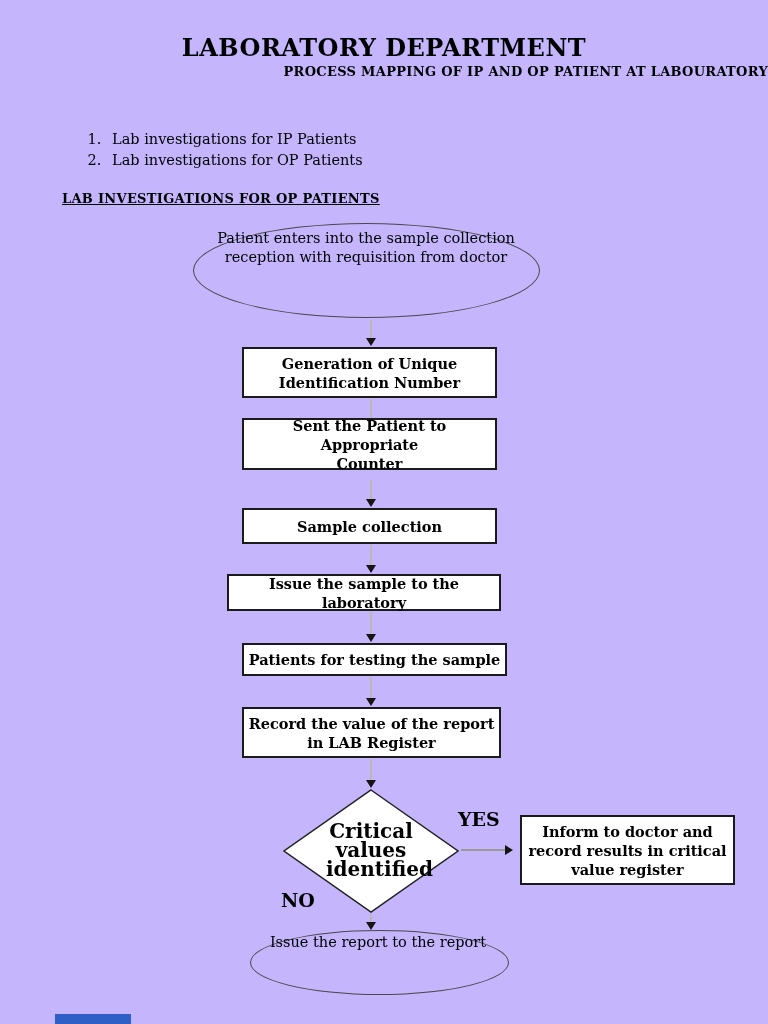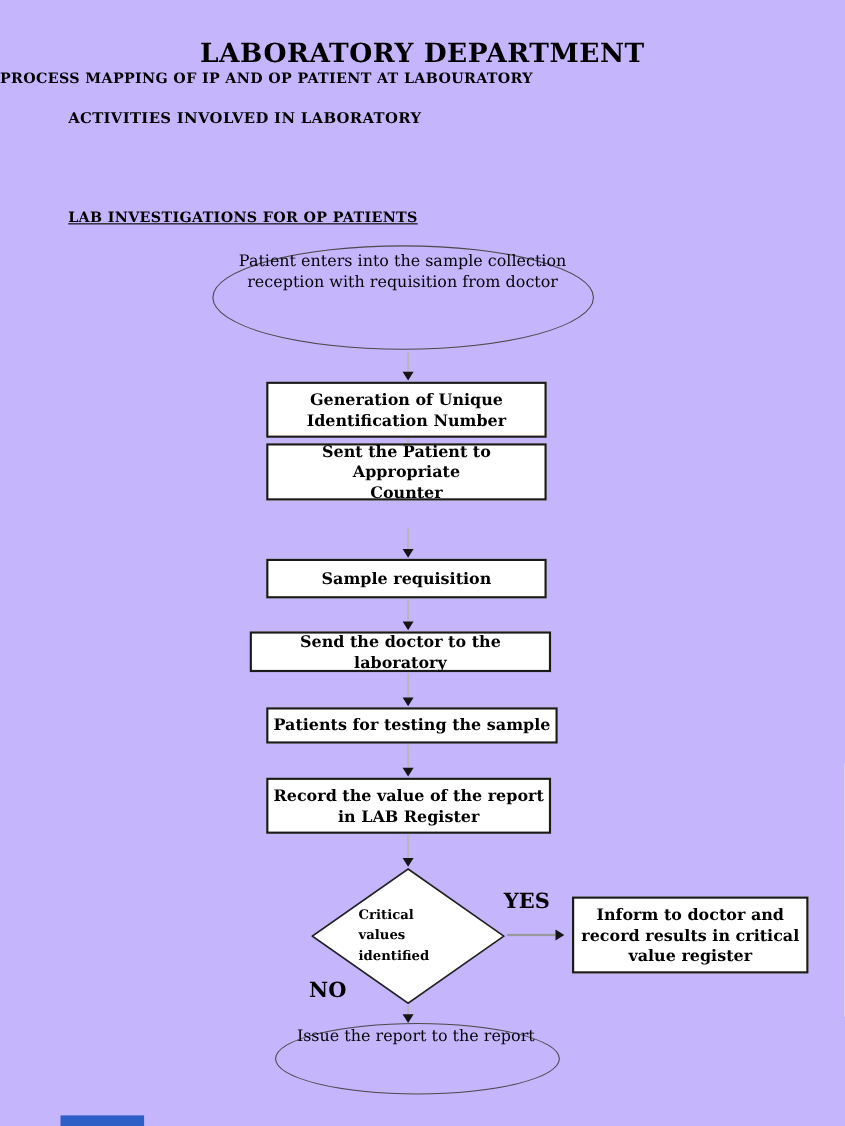--- a/index.html
+++ b/index.html
@@ -11,21 +11,21 @@
     font-family:"DejaVu Serif","Liberation Serif",serif;
     color:#000;
   }
   
   .doc-title{
     position:absolute;top:33px;left:0;width:768px;
     text-align:center;font-size:24px;font-weight:bold;letter-spacing:.5px;
   }
   .doc-subtitle{
     position:absolute;top:64px;left:0;width:768px;
-    text-align:left;font-size:13px;font-weight:bold;letter-spacing:.3px;
+    text-align:right;font-size:13px;font-weight:bold;letter-spacing:.3px;
   }
   .sec-heading{
     position:absolute;left:62px;top:100px;
     font-size:13.5px;font-weight:bold;letter-spacing:.3px;
   }
   ol.activities{
     position:absolute;left:66px;top:129px;margin:0;
     padding-left:40px;font-size:14.5px;line-height:21px;
   }
   ol.activities li{padding-left:6px;}
@@ -43,22 +43,22 @@
     position:absolute;text-align:center;font-weight:normal;
     font-size:14.5px;line-height:19px;white-space:pre-line;
   }
   .pbox{
     position:absolute;border:2px solid #1b1b1b;background:#fff;
     display:flex;align-items:center;justify-content:center;
     text-align:center;font-weight:bold;font-size:14.5px;line-height:19px;
     white-space:pre-line;box-sizing:border-box;
   }
   .dlabel{
-    position:absolute;font-weight:bold;
-    font-size:12px;line-height:19px;white-space:pre-line;
+    position:absolute;text-align:center;font-weight:bold;
+    font-size:20px;line-height:19px;white-space:pre-line;
   }
   .branch-label{
     position:absolute;font-weight:bold;font-size:19px;
   }
   
   .varrow{
     position:absolute;width:12px;
     display:flex;flex-direction:column;align-items:center;
   }
   .vline{width:2px;flex:1;background:#b8b8b8;}
@@ -82,21 +82,24 @@
     background:#2e5fc7;
   }
 </style>
 </head>
 <body>
 
 <div id="page">
 
   <div class="doc-title">LABORATORY DEPARTMENT</div>
   <div class="doc-subtitle">PROCESS MAPPING OF IP AND OP PATIENT AT LABOURATORY</div>
-  <div class="sec-heading">ACTIVITIES INVOLVED IN LABORATORY</div>
+  <ol class="activities">
+    <li>Lab investigations for IP Patients</li>
+    <li>Lab investigations for OP Patients</li>
+  </ol>
   <div class="flow-heading">LAB INVESTIGATIONS FOR OP PATIENTS</div>
 
   <div>
 
     <div class="oval" style="left:193px;top:223px;width:345px;height:93px"></div>
     <div class="olabel" style="left:166px;top:229px;width:400px">Patient enters into the sample collection
 reception with requisition from doctor</div>
 
     <div class="varrow" style="left:365px;top:320px;height:26px">
       <div class="vline"></div>
@@ -104,36 +107,36 @@
     </div>
 
     <div class="pbox" style="left:242px;top:347px;width:255px;height:51px">Generation of Unique
 Identification Number</div>
 
     <div class="varrow" style="left:365px;top:399px;height:27px">
       <div class="vline"></div>
       <div class="vhead"></div>
     </div>
 
-    <div class="pbox" style="left:242px;top:403px;width:255px;height:52px">Sent the Patient to Appropriate
+    <div class="pbox" style="left:242px;top:418px;width:255px;height:52px">Sent the Patient to Appropriate
 Counter</div>
 
     <div class="varrow" style="left:365px;top:480px;height:27px">
       <div class="vline"></div>
       <div class="vhead"></div>
     </div>
 
-    <div class="pbox" style="left:242px;top:508px;width:255px;height:36px">Sample requisition</div>
+    <div class="pbox" style="left:242px;top:508px;width:255px;height:36px">Sample collection</div>
 
     <div class="varrow" style="left:365px;top:545px;height:28px">
       <div class="vline"></div>
       <div class="vhead"></div>
     </div>
 
-    <div class="pbox" style="left:227px;top:574px;width:274px;height:37px">Send the doctor to the laboratory</div>
+    <div class="pbox" style="left:227px;top:574px;width:274px;height:37px">Issue the sample to the laboratory</div>
 
     <div class="varrow" style="left:365px;top:612px;height:30px">
       <div class="vline"></div>
       <div class="vhead"></div>
     </div>
 
     <div class="pbox" style="left:242px;top:643px;width:265px;height:33px">Patients for testing the sample</div>
 
     <div class="varrow" style="left:365px;top:677px;height:29px">
       <div class="vline"></div>

